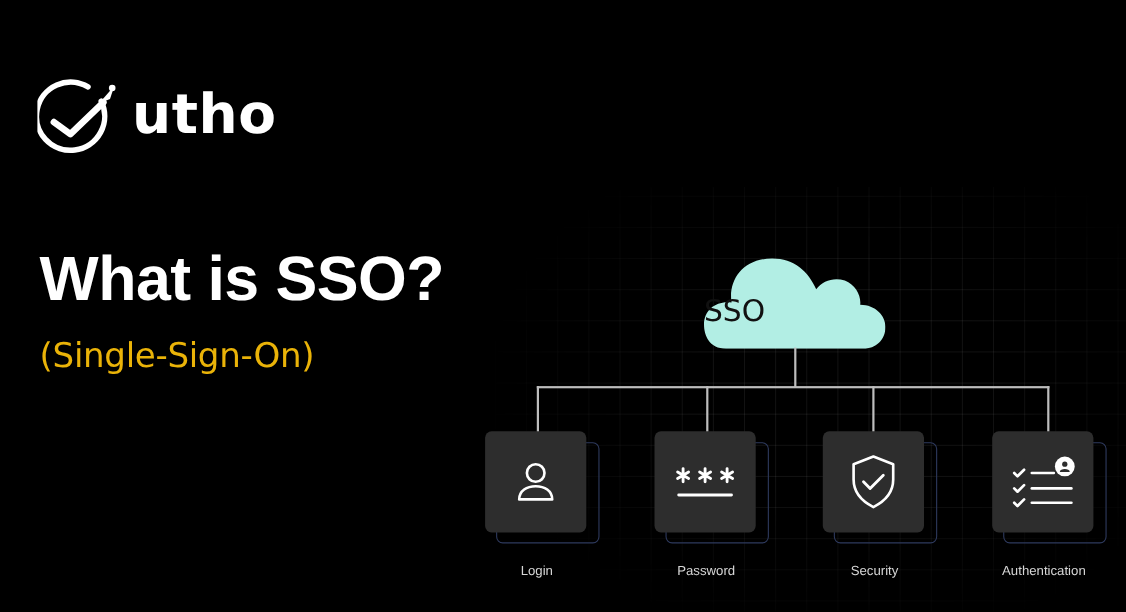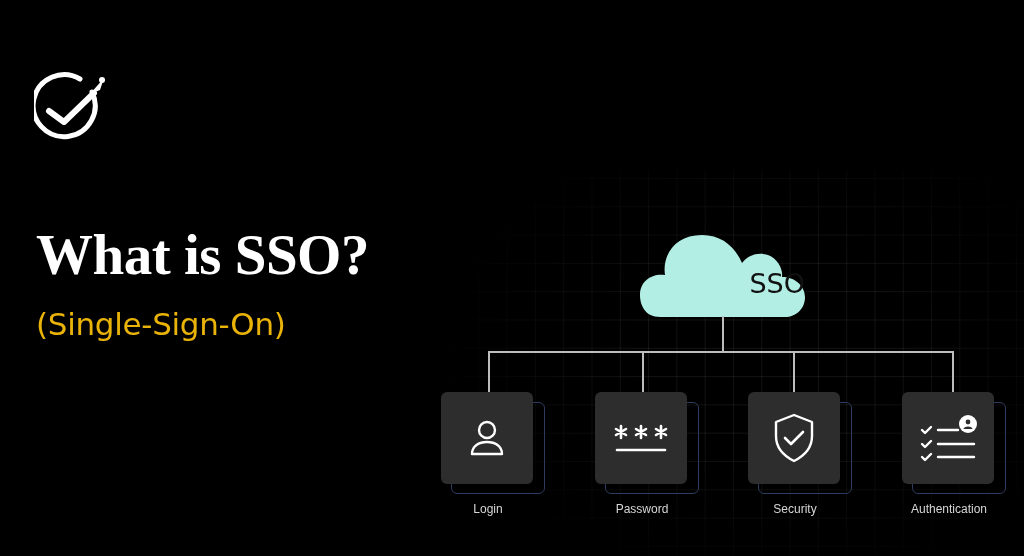--- a/index.html
+++ b/index.html
@@ -10,42 +10,43 @@
       linear-gradient(to right, rgba(255,255,255,0.07) 1px, transparent 1px),
       linear-gradient(to bottom, rgba(255,255,255,0.07) 1px, transparent 1px);
     background-size:28.3px 28.3px;
     background-position:10px 8px;
     -webkit-mask-image: radial-gradient(ellipse 55% 60% at 55% 45%, #000 40%, transparent 100%);
     mask-image: radial-gradient(ellipse 55% 60% at 55% 45%, #000 40%, transparent 100%);
   }
   .logo { position:absolute; left:34px; top:70px; display:flex; align-items:center; }
   .logo svg { display:block; }
   .logo-text { color:#fff; font-weight:bold; font-size:50px; margin-left:12px; letter-spacing:0.5px; line-height:1; margin-top:-6px; font-family:"DejaVu Sans", sans-serif; }
-  .title { position:absolute; left:36px; top:226px; color:#fff; font-weight:bold; font-size:57px; font-family:Liberation Serif, serif; letter-spacing:-0.5px; line-height:1; }
+  .title { position:absolute; left:36px; top:226px; color:#fff; font-weight:bold; font-size:57px; font-family:Liberation Sans, sans-serif; letter-spacing:-0.5px; line-height:1; }
   .subtitle { position:absolute; left:36px; top:309px; color:#eab308; font-size:31px; font-family:"DejaVu Sans", sans-serif; line-height:1; letter-spacing:-0.3px; }
   .line { position:absolute; background:#bdbdbd; }
   .card-wrap { position:absolute; top:392px; width:104px; }
   .card-back { position:absolute; left:10px; top:10px; width:92px; height:90px; border:1.5px solid #2e3a5e; border-radius:6px; }
   .card { position:absolute; left:0; top:0; width:92px; height:92px; background:#2d2d2d; border-radius:6px; display:flex; align-items:center; justify-content:center; }
-  .card-label { position:absolute; top:110px; width:140px; left:-23px; text-align:center; color:#d6d6d6; font-size:12px; }
+  .card-label { position:absolute; top:120px; width:140px; left:-23px; text-align:center; color:#d6d6d6; font-size:12px; }
   .cloud { position:absolute; left:640px; top:225px; width:165px; height:92px; }
-  .cloud-text { position:absolute; left:640px; top:270px; width:165px; text-align:right; font-size:27px; color:#111; font-family:"DejaVu Sans", sans-serif; line-height:1; }
+  .cloud-text { position:absolute; left:640px; top:270px; width:165px; text-align:left; font-size:27px; color:#111; font-family:"DejaVu Sans", sans-serif; line-height:1; }
 </style>
 </head>
 <body>
 
 <div class="grid"></div>
 
 <div class="logo">
   <svg width="74" height="74" viewBox="0 0 74 74">
     <path d="M58 22 A31 31 0 1 1 46 9" fill="none" stroke="#fff" stroke-width="5" stroke-linecap="round"></path>
     <path d="M15 41 L30 52 L60 23" fill="none" stroke="#fff" stroke-width="6" stroke-linejoin="round" stroke-linecap="round"></path>
     <path d="M56 24 L70 8 L66 20 Z" fill="#fff"></path>
     <circle cx="68" cy="10" r="3" fill="#fff"></circle>
   </svg>
+  <span class="logo-text">utho</span>
 </div>
 
 <div class="title">What is SSO?</div>
 <div class="subtitle">(Single-Sign-On)</div>
 
 <svg class="cloud" viewBox="0 0 165 92">
   <path d="M20 92 C5 92 0 80 0 70 C0 56 12 48 25 50 C22 30 35 10 62 10 C82 10 95 22 102 38 C108 30 118 27 128 30 C138 34 143 44 142 52 C156 52 165 62 165 72 C165 84 156 92 145 92 Z" fill="#b2eee4"></path>
 </svg>
 <div class="cloud-text">SSO</div>
 

